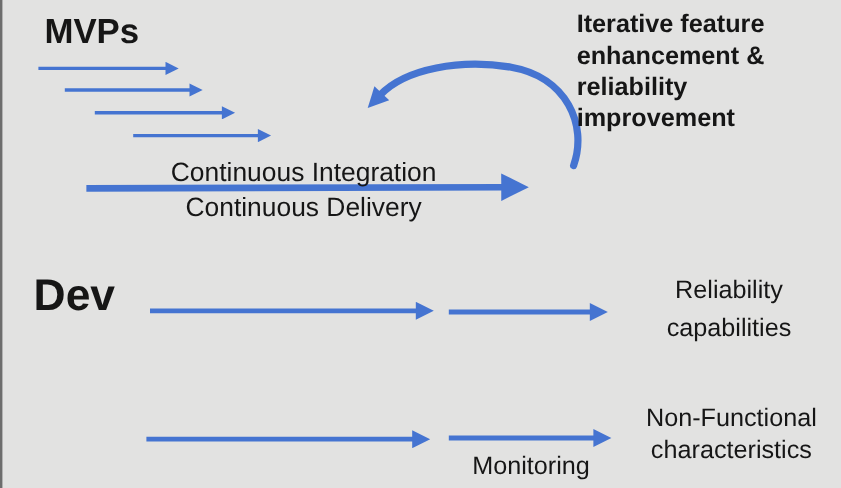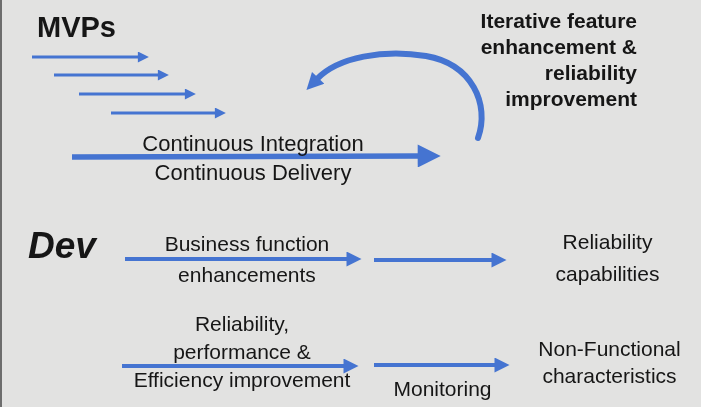--- a/index.html
+++ b/index.html
@@ -34,27 +34,27 @@
   .arrow-fill  { fill: var(--arrow); }
   .txt {
     position: absolute;
     z-index: 2;
     color: var(--ink);
     white-space: pre-line;
     text-align: center;
   }
   .bold  { font-weight: bold; }
   .ctr   { text-align: center; }
-  .rgt   { text-align: right; }
+  .rgt   { text-align: left; }
 
   .mvps       { left: 37px;  top: 11px;  font-size: 29px; line-height: 32px; }
   .iteration  { right: 64px; top: 8px;   font-size: 21px; line-height: 26px; }
   .cicd       { left: 122px; top: 129px; width: 262px; font-size: 22px; line-height: 29px; }
 
-  .dev-label  { left: 28px;  top: 226px; font-size: 37px; line-height: 40px; font-style: italic; }
+  .dev-label  { left: 28px;  top: 226px; font-size: 37px; line-height: 40px; }
   .dev-s1     { left: 133px; top: 228px; width: 228px; font-size: 21px; line-height: 31px; }
   .dev-s2     { left: 378px; top: 228px; width: 135px; font-size: 21px; line-height: 26px; }
   .dev-out    { left: 520px; top: 226px; width: 175px; font-size: 21px; line-height: 32px; }
 
   .sre-label  { left: 27px;  top: 332px; font-size: 37px; line-height: 40px; }
   .sre-s1     { left: 122px; top: 310px; width: 240px; font-size: 21px; line-height: 28px; }
   .sre-s2     { left: 375px; top: 335px; width: 135px; font-size: 21px; line-height: 26px; margin-top: 41px; }
   .sre-out    { left: 522px; top: 335px; width: 175px; font-size: 21px; line-height: 27px; text-align: center; }
 </style>
 </head>
@@ -100,25 +100,20 @@
 
   <div class="txt bold rgt iteration">Iterative feature
 enhancement &amp;
 reliability
 improvement</div>
 
   <div class="txt ctr cicd">Continuous Integration
 Continuous Delivery</div>
 
   <div class="txt bold dev-label">Dev</div>
-  <div class="txt ctr dev-s1">Business function
-enhancements</div>
   <div class="txt ctr dev-out">Reliability
 capabilities</div>
 
-  <div class="txt ctr sre-s1">Reliability,
-performance &amp;
-Efficiency improvement</div>
   <div class="txt ctr sre-s2">Monitoring</div>
   <div class="txt ctr sre-out">Non-Functional
 characteristics</div>
 
 </div>
 
 </body></html>

